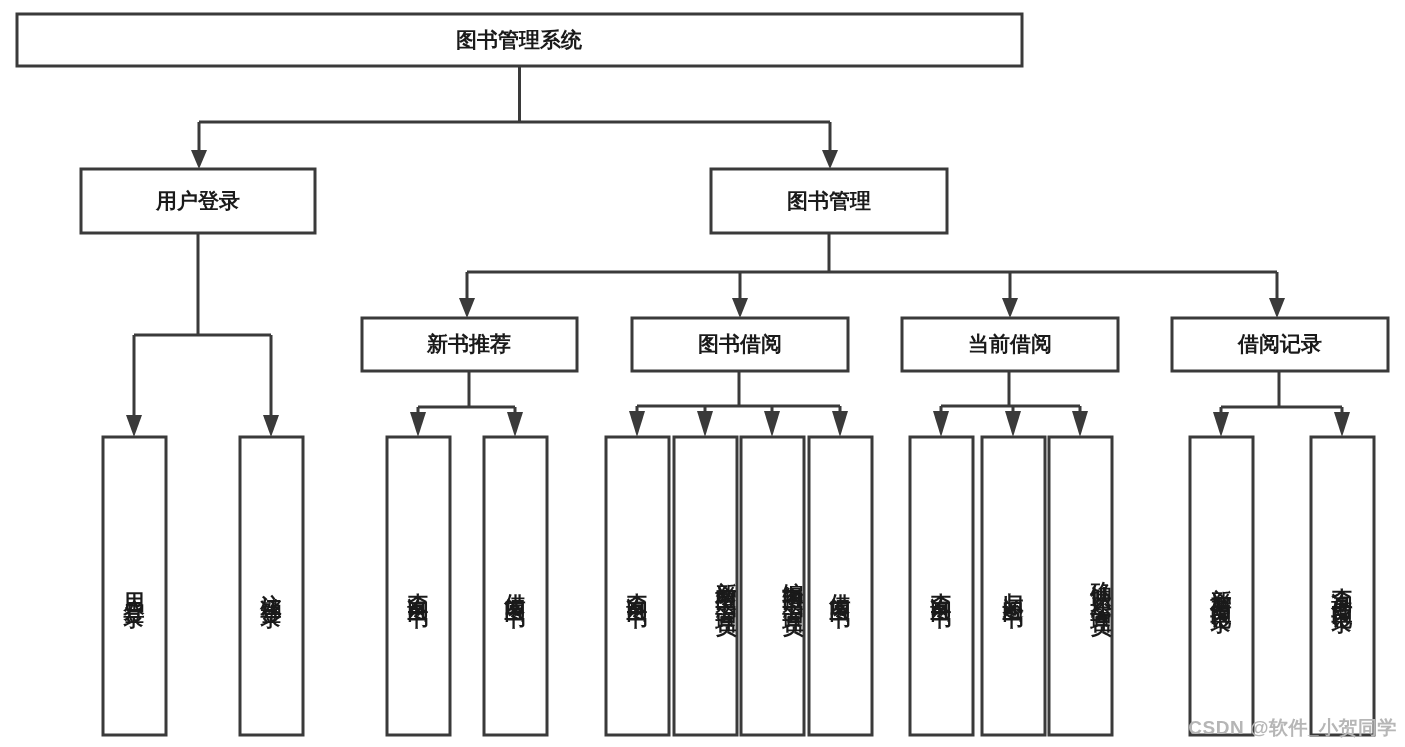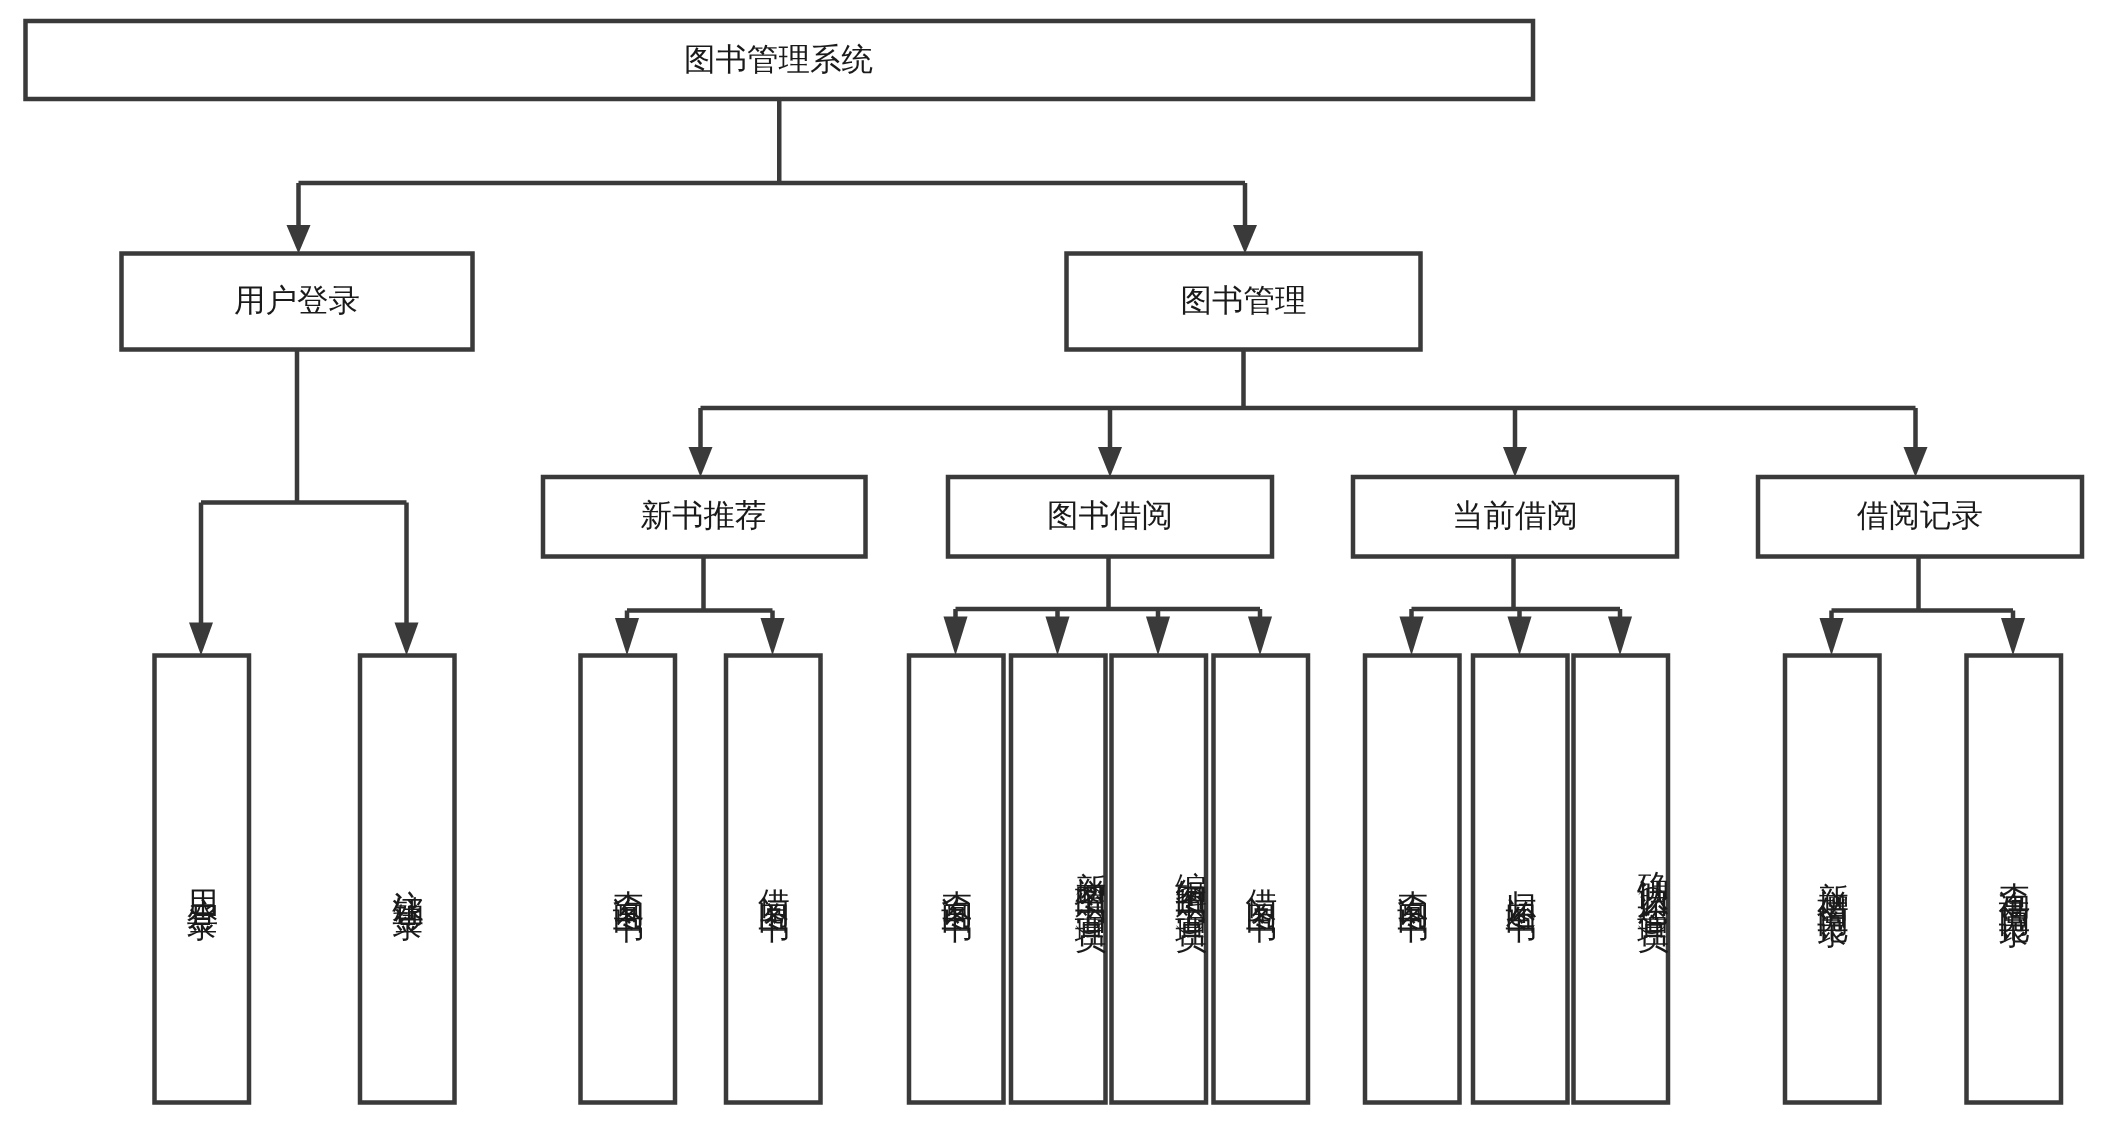--- a/index.html
+++ b/index.html
@@ -10,20 +10,21 @@
   }
   body {
     font-family: "Liberation Sans", "DejaVu Sans", sans-serif;
   }
   #canvas {
     position: relative;
     width: 1405px;
     height: 747px;
     background: #ffffff;
     overflow: hidden;
+    font-weight: bold;
   }
   svg.diagram {
     position: absolute;
     left: 0;
     top: 0;
     width: 1405px;
     height: 747px;
   }
   .node-rect {
     fill: #ffffff;
@@ -185,14 +186,15 @@
   <div class="leaf-label" style="left:606px; top:437px; width:63px; height:298px;">查询图书</div>
   <div class="leaf-label" style="left:674px; top:441px; width:63px; height:290px; align-items:flex-start;">新增图书（管理员）</div>
   <div class="leaf-label" style="left:741px; top:441px; width:63px; height:290px; align-items:flex-start;">编辑图书（管理员）</div>
   <div class="leaf-label" style="left:809px; top:437px; width:63px; height:298px;">借阅图书</div>
   <div class="leaf-label" style="left:910px; top:437px; width:63px; height:298px;">查询图书</div>
   <div class="leaf-label" style="left:982px; top:437px; width:63px; height:298px;">归还图书</div>
   <div class="leaf-label" style="left:1049px; top:441px; width:63px; height:290px; align-items:flex-start;">确认归还（管理员）</div>
   <div class="leaf-label" style="left:1190px; top:437px; width:63px; height:298px;">新增借阅记录</div>
   <div class="leaf-label" style="left:1311px; top:437px; width:63px; height:298px;">查询借阅记录</div>
 
+  <div class="watermark">CSDN @软件_小贺同学</div>
 
 </div>
 
 </body></html>

